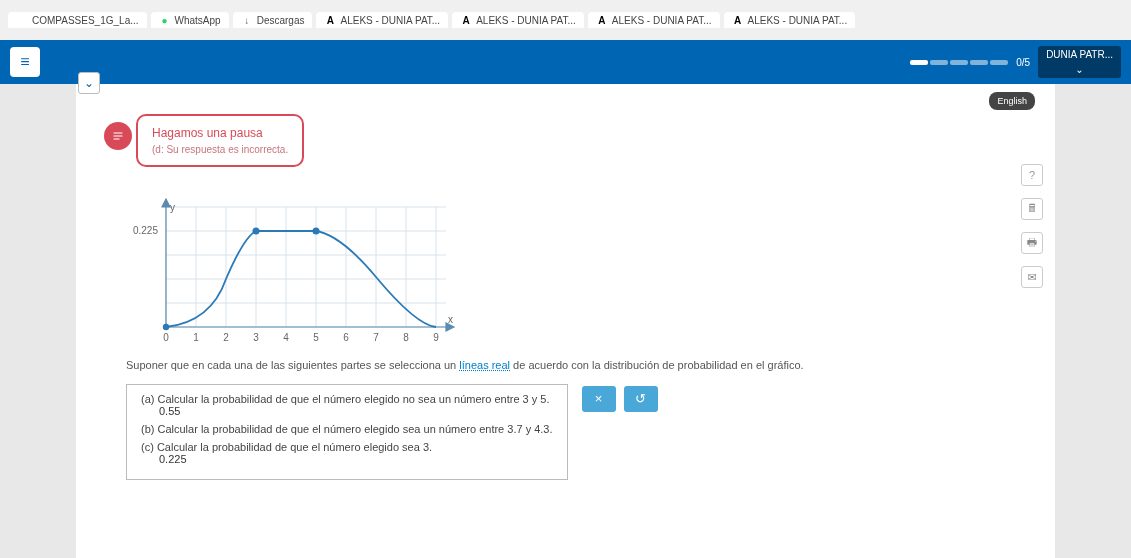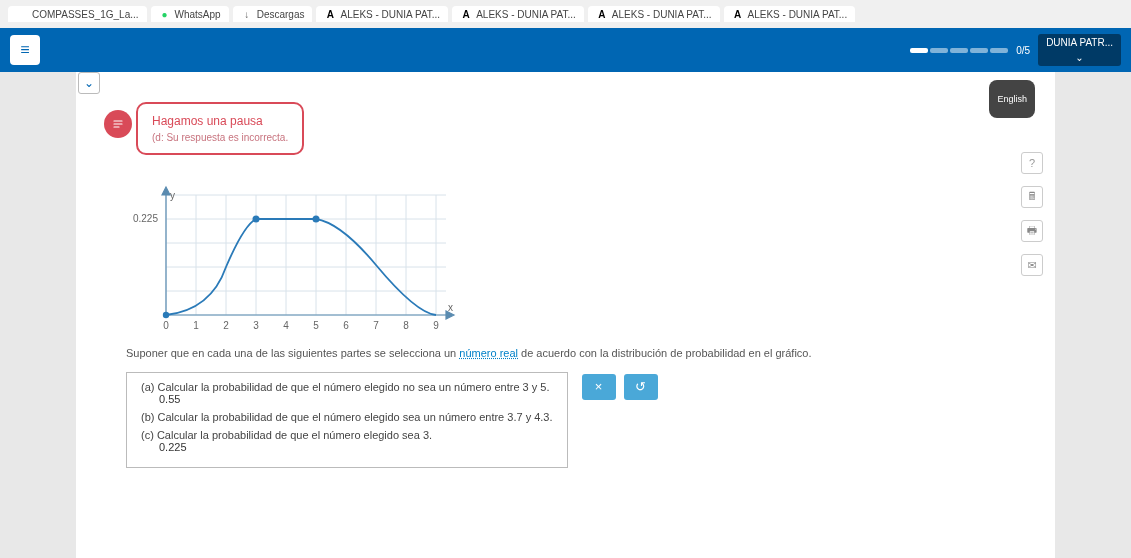--- a/index.html
+++ b/index.html
@@ -1,18 +1,18 @@
 <!DOCTYPE html>
 <html><head>
 <meta charset="utf-8">
 <style>
 * { box-sizing: border-box; margin: 0; padding: 0; font-family: Arial, Helvetica, sans-serif; }
 body { background: #e8e8e8; width: 1131px; height: 558px; overflow: hidden; position: relative; }
 
-.browser-tabs { background: #f0f0f0; height: 28px; display: flex; align-items: center; padding: 0 8px; gap: 4px; font-size: 10px; color: #444; }
+.browser-tabs { background: #f0f0f0; height: 40px; display: flex; align-items: center; padding: 0 8px; gap: 4px; font-size: 10px; color: #444; }
 .tab { display: flex; align-items: center; gap: 4px; padding: 2px 8px; background: #fff; border-radius: 4px 4px 0 0; white-space: nowrap; }
 .tab-icon { width: 12px; height: 12px; display: inline-flex; align-items: center; justify-content: center; font-weight: bold; }
 .tab-icon.a { color: #000; }
 .tab-icon.w { color: #25d366; }
 .tab-icon.dl { color: #666; }
 
 .aleks-bar { background: #0066b3; color: #fff; height: 44px; display: flex; align-items: center; padding: 0 10px; font-size: 11px; gap: 10px; position: relative; }
 .menu-box { width: 30px; height: 30px; background: #fff; border-radius: 4px; display: flex; align-items: center; justify-content: center; color: #0066b3; font-size: 16px; }
 .breadcrumb { font-size: 10px; color: #cde; }
 .title-line { font-size: 12px; color: #fff; }
@@ -20,21 +20,21 @@
 .progress-bar { display: flex; gap: 2px; }
 .progress-seg { width: 18px; height: 5px; background: #fff; border-radius: 2px; opacity: 0.5; }
 .progress-seg.first { opacity: 1; }
 .progress-text { font-size: 10px; }
 .user-btn { background: #003a66; padding: 3px 8px; border-radius: 3px; font-size: 10px; display: flex; align-items: center; gap: 4px; flex-direction: column; }
 
 .collapse-btn { position: absolute; left: 78px; top: 72px; width: 22px; height: 22px; background: #fff; border: 1px solid #bbb; border-radius: 3px; display: flex; align-items: center; justify-content: center; color: #0066b3; font-size: 12px; z-index: 5; }
 
 .content { background: #fff; margin: 0 76px 0 76px; min-height: 490px; padding: 12px 20px 20px 20px; position: relative; }
 
-.lang-pill { position: absolute; right: 20px; top: 8px; background: #444; color: #fff; font-size: 9px; padding: 14px 8px; border-radius: 8px; }
+.lang-pill { position: absolute; right: 20px; top: 8px; background: #444; color: #fff; font-size: 9px; padding: 4px 8px; border-radius: 8px; }
 
 .pause-box { border: 2px solid #d94a58; border-radius: 10px; padding: 10px 14px; margin: 18px 0 16px 40px; display: inline-block; color: #d94a58; font-size: 12px; position: relative; }
 .pause-icon { position: absolute; left: -34px; top: 6px; width: 28px; height: 28px; background: #d94a58; border-radius: 50%; color: #fff; display: flex; align-items: center; justify-content: center; font-size: 14px; }
 .pause-sub { font-size: 10px; margin-top: 4px; color: #c8747f; }
 
 .intro { font-size: 12px; color: #555; margin-left: 10px; line-height: 1.5; }
 .link { color: #0080c8; text-decoration: underline dotted; }
 
 .side-icons { position: absolute; right: 12px; top: 80px; display: flex; flex-direction: column; gap: 12px; }
 .side-icon { width: 22px; height: 22px; border: 1px solid #ccc; border-radius: 3px; background: #fff; display: flex; align-items: center; justify-content: center; font-size: 11px; color: #888; }
@@ -175,21 +175,21 @@
           <text x="220" y="144">6</text>
           <text x="250" y="144">7</text>
           <text x="280" y="144">8</text>
           <text x="310" y="144">9</text>
       </g>
       <text x="322" y="126" font-size="10" fill="#666">x</text>
     </svg>
   </div>
 
   <div class="instr">
-    <span>Suponer que en cada una de las siguientes partes se selecciona un </span><span class="link">número real</span><span> de acuerdo con la distribución de probabilidad en el gráfico.</span><br>
+    <span>Suponer que en cada una de las siguientes partes se selecciona un </span><span class="link">líneas real</span><span> de acuerdo con la distribución de probabilidad en el gráfico.</span><br>
   </div>
 
   <div class="answer-row">
     <div class="answer-table">
       <div class="part">
         <div>(a) Calcular la probabilidad de que el número elegido no sea un número entre 3 y 5.</div>
         <div class="val">0.55</div>
       </div>
       <div class="part">
         <div>(b) Calcular la probabilidad de que el número elegido sea un número entre 3.7 y 4.3.</div>

